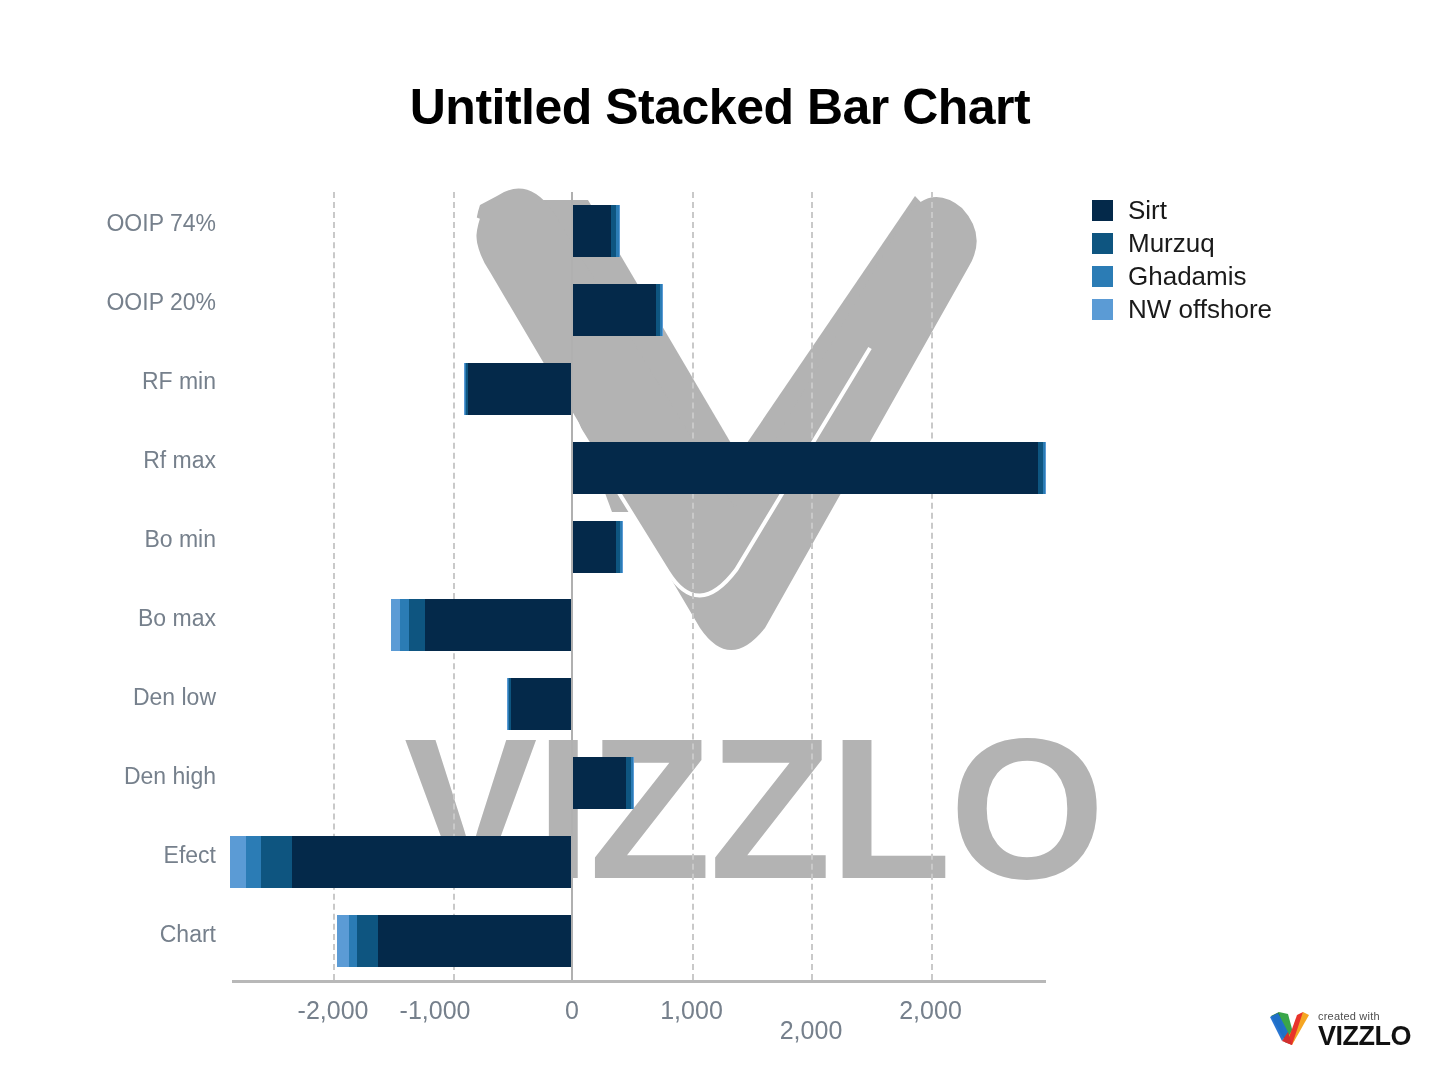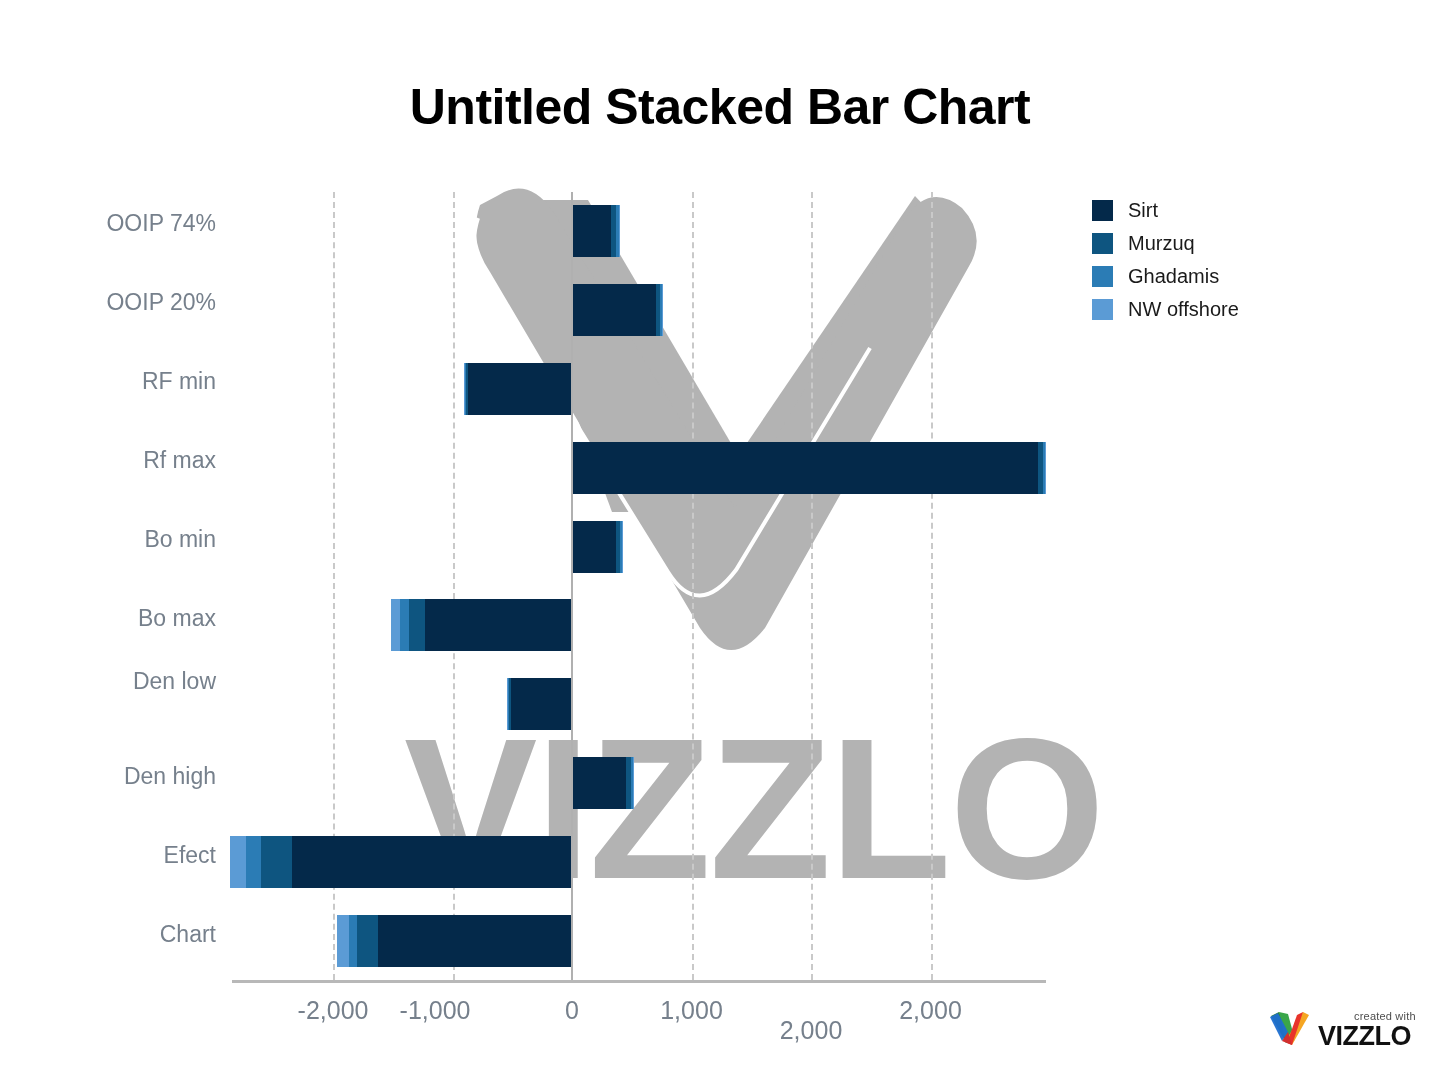--- a/index.html
+++ b/index.html
@@ -139,21 +139,21 @@
     margin-bottom: 1px;
   }
   .legend-swatch {
     width: 21px;
     height: 21px;
     flex: 0 0 auto;
     margin-right: 15px;
   }
   .legend-label {
     font-family: "Liberation Sans", sans-serif;
-    font-size: 20px;
+    font-size: 26px;
     color: #1a1a1a;
     white-space: nowrap;
   }
 
   
   #footer-logo {
     position: absolute;
     left: 1268px;
     top: 1004px;
     width: 160px;
@@ -166,21 +166,20 @@
     display: flex;
     flex-direction: column;
     justify-content: center;
   }
   #footer-created-with {
     font-family: "Liberation Sans", sans-serif;
     font-size: 11px;
     color: #4d4d4d;
     letter-spacing: 0.2px;
     line-height: 12px;
-    margin-left: 36px;
   }
   #footer-vizzlo {
     font-family: "Liberation Sans", sans-serif;
     font-size: 27px;
     font-weight: bold;
     color: #111111;
     letter-spacing: -0.5px;
     line-height: 28px;
   }
 </style>
@@ -204,21 +203,21 @@
     </g>
   </svg>
 
   <div id="y-labels">
     <div class="y-label" style="top:18px">OOIP 74%</div>
     <div class="y-label" style="top:97px">OOIP 20%</div>
     <div class="y-label" style="top:176px">RF min</div>
     <div class="y-label" style="top:255px">Rf max</div>
     <div class="y-label" style="top:334px">Bo min</div>
     <div class="y-label" style="top:413px">Bo max</div>
-    <div class="y-label" style="top:476px">Den low</div>
+    <div class="y-label" style="top:492px">Den low</div>
     <div class="y-label" style="top:571px">Den high</div>
     <div class="y-label" style="top:650px">Efect</div>
     <div class="y-label" style="top:729px">Chart</div>
   </div>
 
   <div id="plot-area">
     <div id="gridlines">
         <div class="gridline" style="left: 101px;"></div>
         <div class="gridline" style="left: 220.5px;"></div>
         <div class="gridline" style="left: 459.5px;"></div>

